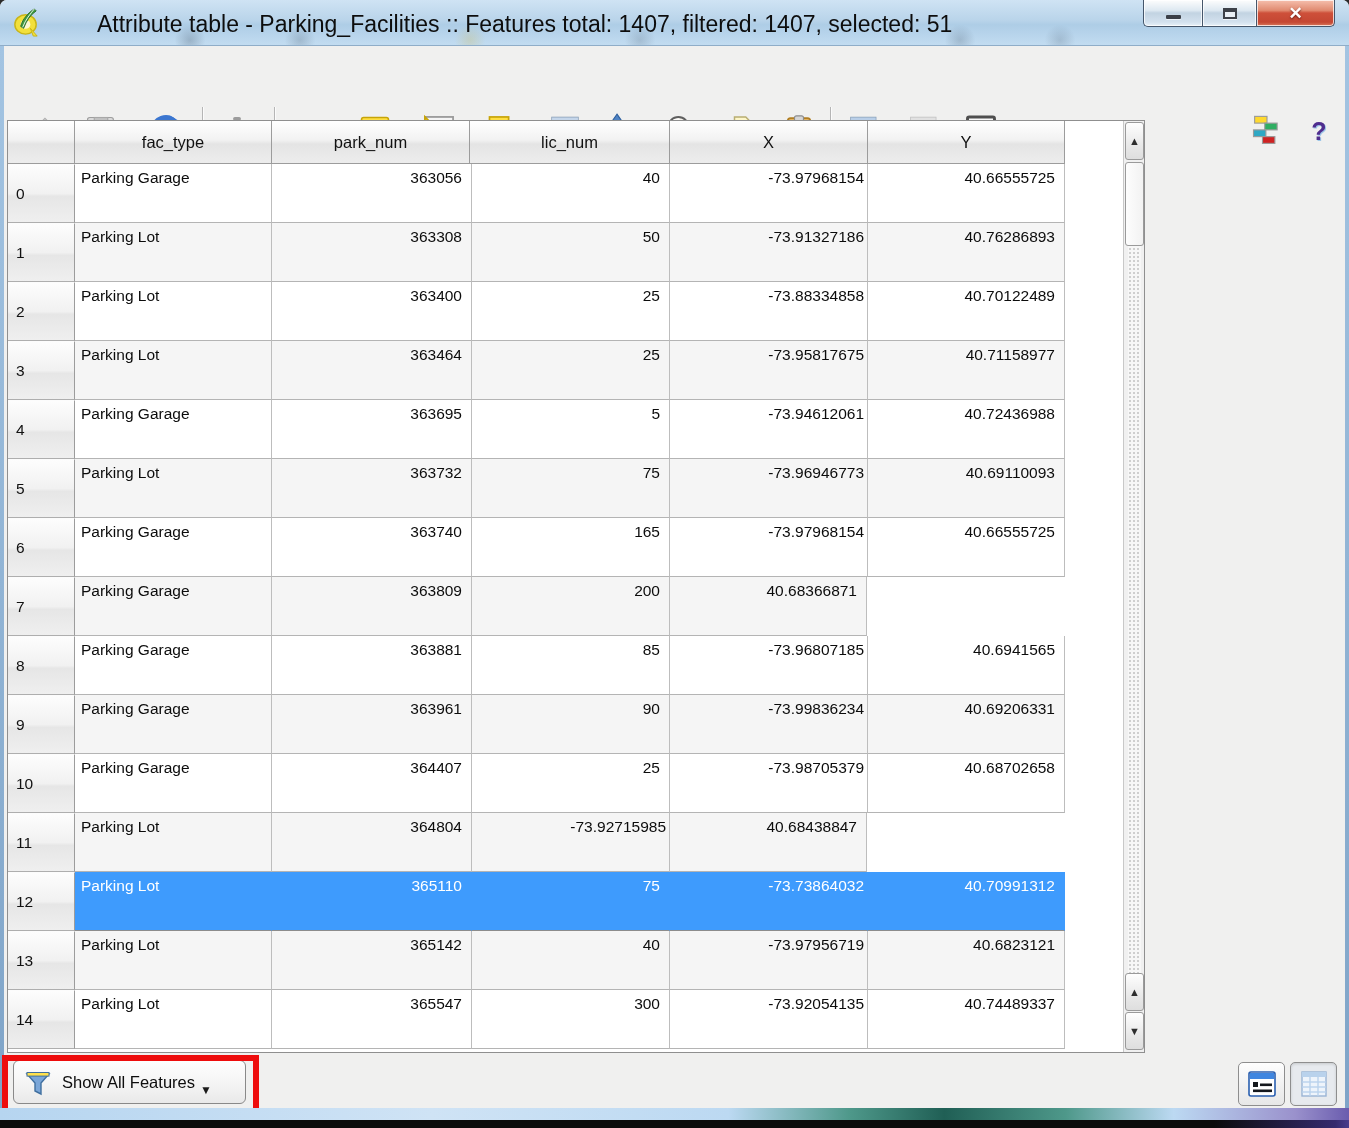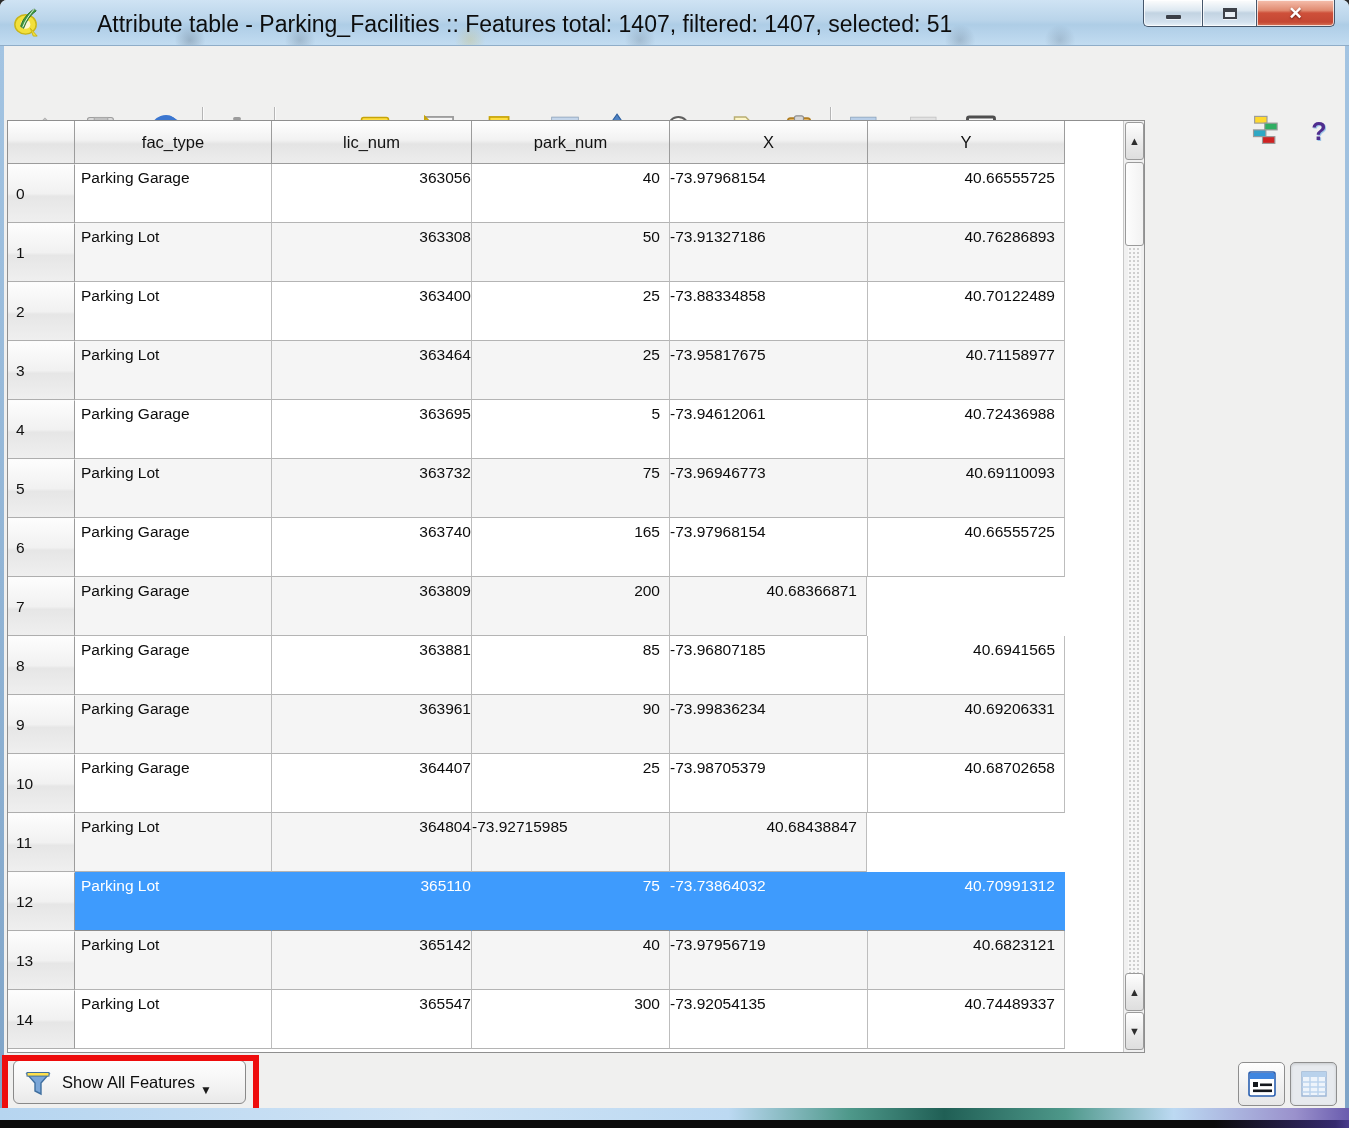--- a/index.html
+++ b/index.html
@@ -66,23 +66,23 @@
   .rows { position:absolute; left:0; top:43px; width:1316px; }
   .trow { display:flex; height:59px; }
   .rowhead { width:67px; height:59px; flex:0 0 67px; display:flex; align-items:center;
     padding-left:8px; font-size:15.5px; color:#111;
     background:linear-gradient(180deg,#fdfdfd 0%,#f1f1f1 50%,#e6e6e6 55%,#efefef 100%);
     border-right:1px solid #9c9c9c; border-bottom:1px solid #aeaeae; border-top:1px solid #fcfcfc; }
   .tcell { height:59px; padding-top:5px; font-size:15.5px; color:#0c0c0c;
     border-right:1px solid #bdbdbd; border-bottom:1px solid #b4b4b4; background:#fff; }
   .trow.alt .tcell { background:#f5f5f5; }
   .c-fac { width:197px; flex:0 0 197px; padding-left:6px; text-align:left; }
-  .c-lic { width:200px; flex:0 0 200px; padding-right:0; text-align:right; }
+  .c-lic { width:200px; flex:0 0 200px; padding-right:9px; text-align:right; }
   .c-park{ width:198px; flex:0 0 198px; padding-right:9px; text-align:right; }
-  .c-x   { width:198px; flex:0 0 198px; padding-right:13px; text-align:left; }
+  .c-x   { width:198px; flex:0 0 198px; padding-right:3px; text-align:right; }
   .c-y   { width:197px; flex:0 0 197px; padding-right:9px; text-align:right; }
   .trow.sel .tcell { background:#3e9bfd !important; color:#ffffff; border-right-color:#3e9bfd; border-bottom-color:#8c8c8c; }
 
   
   .vscroll { position:absolute; right:0; top:0; width:21px; height:931px; background:#f0f0f0;
     border-left:1px solid #c8c8c8; }
   .vtrack { position:absolute; left:4px; top:42px; width:13px; height:845px;
     background-image:radial-gradient(#cfcfcf 1px, transparent 1.1px); background-size:4px 4px; background-color:#f7f7f7; }
   .sbtn { position:absolute; left:1px; width:19px; height:38px;
     background:linear-gradient(180deg,#fefefe,#e9e9e9 60%,#dedede);
@@ -304,22 +304,22 @@
     </div>
     <div class="tbtn" style="left:1294px">
       <span class="help-q">?</span>
     </div>
   </div>
 
   <div class="tablewrap">
     <div class="header-row">
       <div class="hcell corner" style="width:67px"></div>
       <div class="hcell" style="width:197px">fac_type</div>
+      <div class="hcell" style="width:198px">park_num</div>
       <div class="hcell" style="width:200px">lic_num</div>
-      <div class="hcell" style="width:198px">park_num</div>
       <div class="hcell" style="width:198px">X</div>
       <div class="hcell" style="width:197px">Y</div>
     </div>
 
     <div class="rows" id="rows">
         <div class="trow">
           <div class="rowhead">0</div>
           <div class="tcell c-fac">Parking Garage</div>
           <div class="tcell c-lic">363056</div>
           <div class="tcell c-park">40</div>

